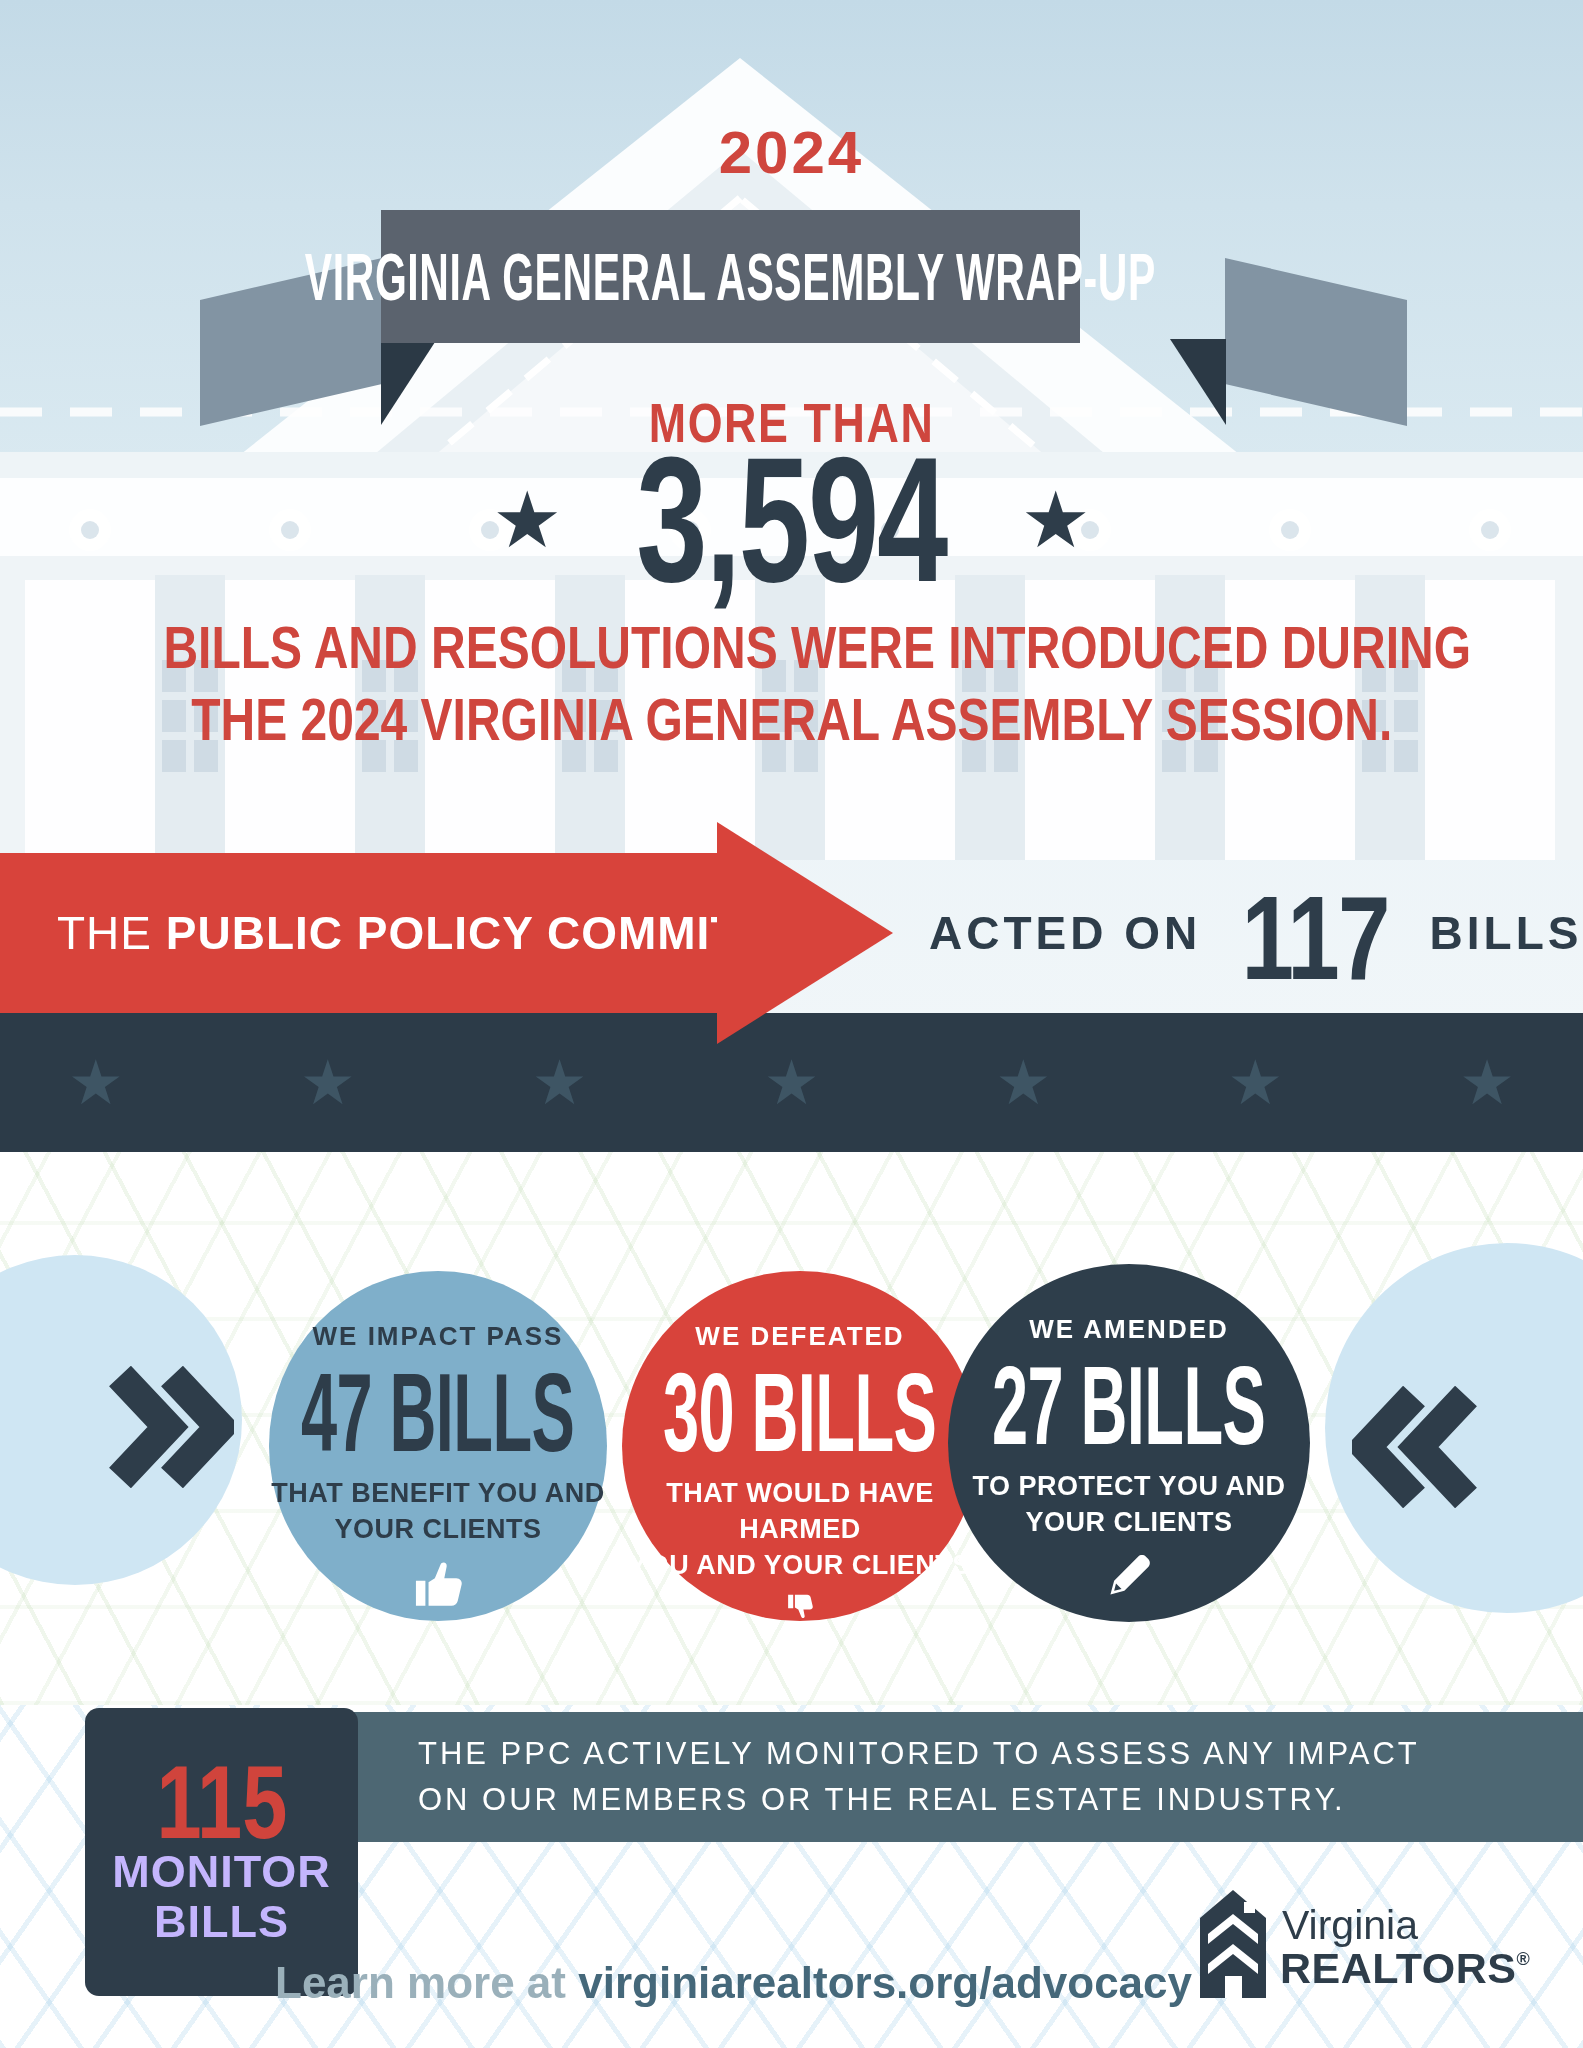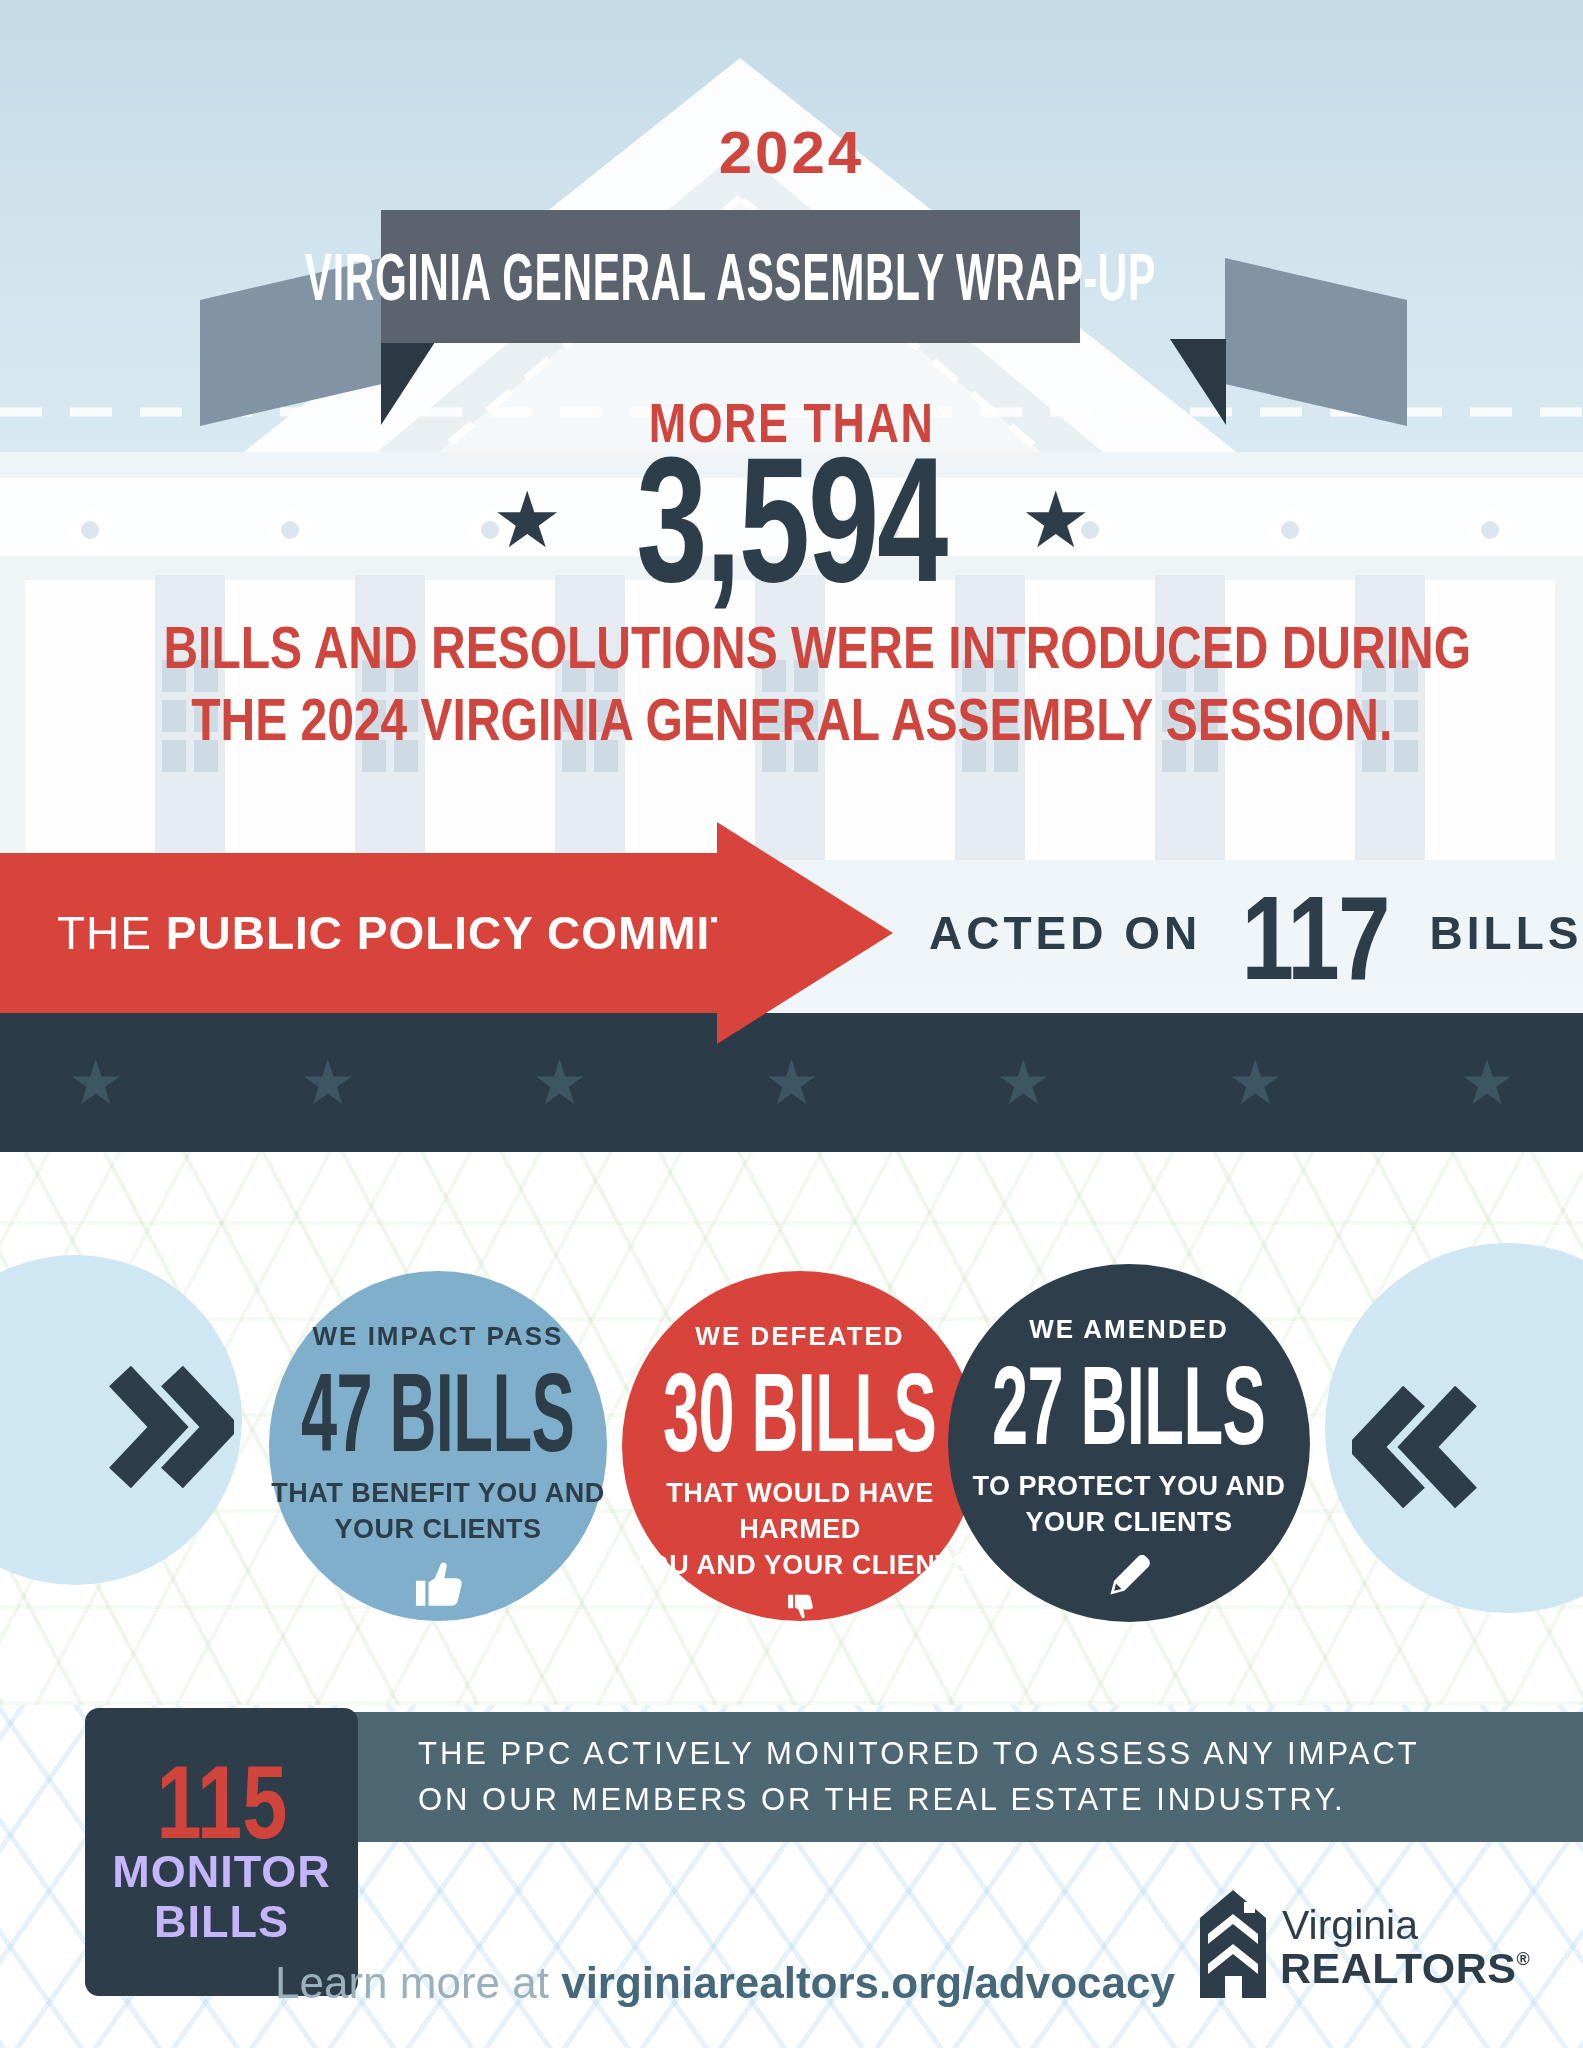--- a/index.html
+++ b/index.html
@@ -64,21 +64,21 @@
       repeating-linear-gradient(55deg, rgba(142,196,228,.22) 0 5px, transparent 5px 64px),
       repeating-linear-gradient(-55deg, rgba(142,196,228,.22) 0 5px, transparent 5px 64px);}
   .monitor-band{position:absolute;left:322px;top:7px;width:1261px;height:130px;background:#4d6773;
     display:flex;flex-direction:column;justify-content:center;padding-left:96px;box-sizing:border-box;}
   .monitor-band-line{color:#ffffff;font-size:31px;font-weight:500;letter-spacing:3px;line-height:46px;white-space:nowrap;}
   .monitor-square{position:absolute;left:85px;top:3px;width:273px;height:288px;background:#2e3d4a;border-radius:14px;
     display:flex;flex-direction:column;align-items:center;justify-content:center;text-align:center;}
   .monitor-count{color:#d0443c;font-size:104px;font-weight:700;line-height:90px;--sx:.78;}
   .monitor-word{color:#c4b5fd;font-size:45px;font-weight:700;line-height:50px;letter-spacing:1px;}
   .learn-line{position:absolute;left:275px;top:253px;font-size:44px;white-space:nowrap;}
-  .learn-light{font-weight:400;color:#9ab0ba;}
+  .learn-light{font-weight:700;color:#9ab0ba;}
   .learn-url{font-weight:700;color:#45687a;}
   .brand-virginia{position:absolute;left:1282px;top:200px;font-size:41px;font-weight:500;color:#2e3d4a;line-height:1;}
   .brand-realtors{position:absolute;left:1280px;top:242px;font-size:43px;font-weight:600;color:#2e3d4a;letter-spacing:.5px;line-height:1;}
   .brand-reg{font-size:18px;vertical-align:18px;}
 </style>
 </head>
 <body>
 
 <div class="page">
 

